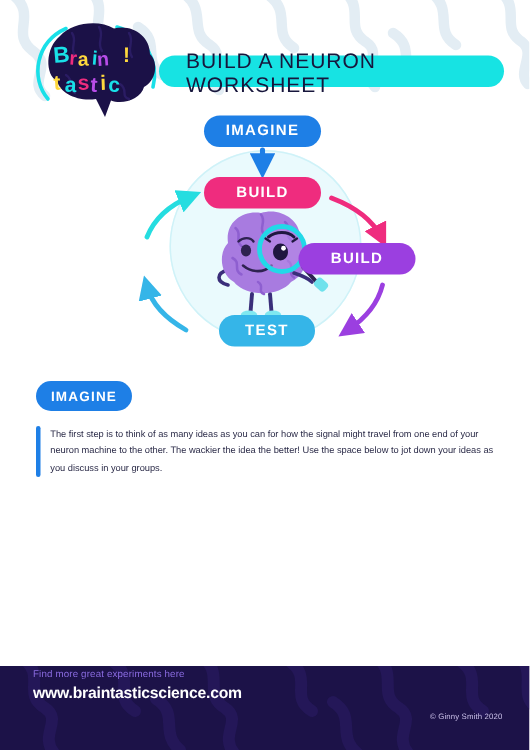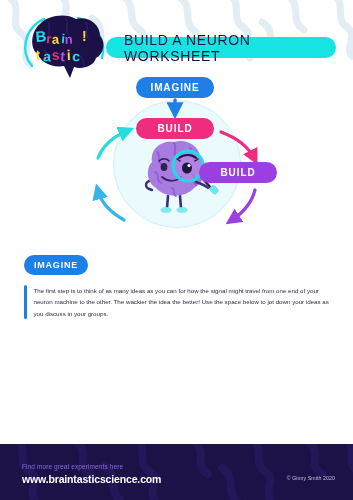--- a/index.html
+++ b/index.html
@@ -133,21 +133,21 @@
   
   .footer {
     position: absolute; left: 0; bottom: 0;
     width: 353px; height: 56px;
     background: #1C1248;
     overflow: hidden;
   }
   .footer-pattern { position: absolute; inset: 0; }
   .footer-inner {
     position: absolute; inset: 0;
-    padding: 19px 18px 0 22px;
+    padding: 2px 18px 0 22px;
   }
   .footer-tag {
     font-size: 6.5px;
     color: #8A6BE0;
     letter-spacing: 0.1px;
     font-family: "Liberation Sans", sans-serif;
   }
   .footer-url {
     margin-top: 3px;
     font-size: 10.5px;
@@ -310,20 +310,23 @@
     </svg>
 
     <div class="pill pill-imagine">
       <span>IMAGINE</span>
     </div>
     <div class="pill pill-plan">
       <span>BUILD</span>
     </div>
     <div class="pill pill-create">
       <span>BUILD</span>
+    </div>
+    <div class="pill pill-test">
+      <span>TEST</span>
     </div>
   </div>
 
   <div class="section">
     <div class="section-badge">
       <span>IMAGINE</span>
     </div>
     <div class="section-body">
       <div class="accent-bar"></div>
       <p class="section-text">The first step is to think of as many ideas as you can for how the signal might travel from one end of your neuron machine to the other. The wackier the idea the better! Use the space below to jot down your ideas as you discuss in your groups.</p>

